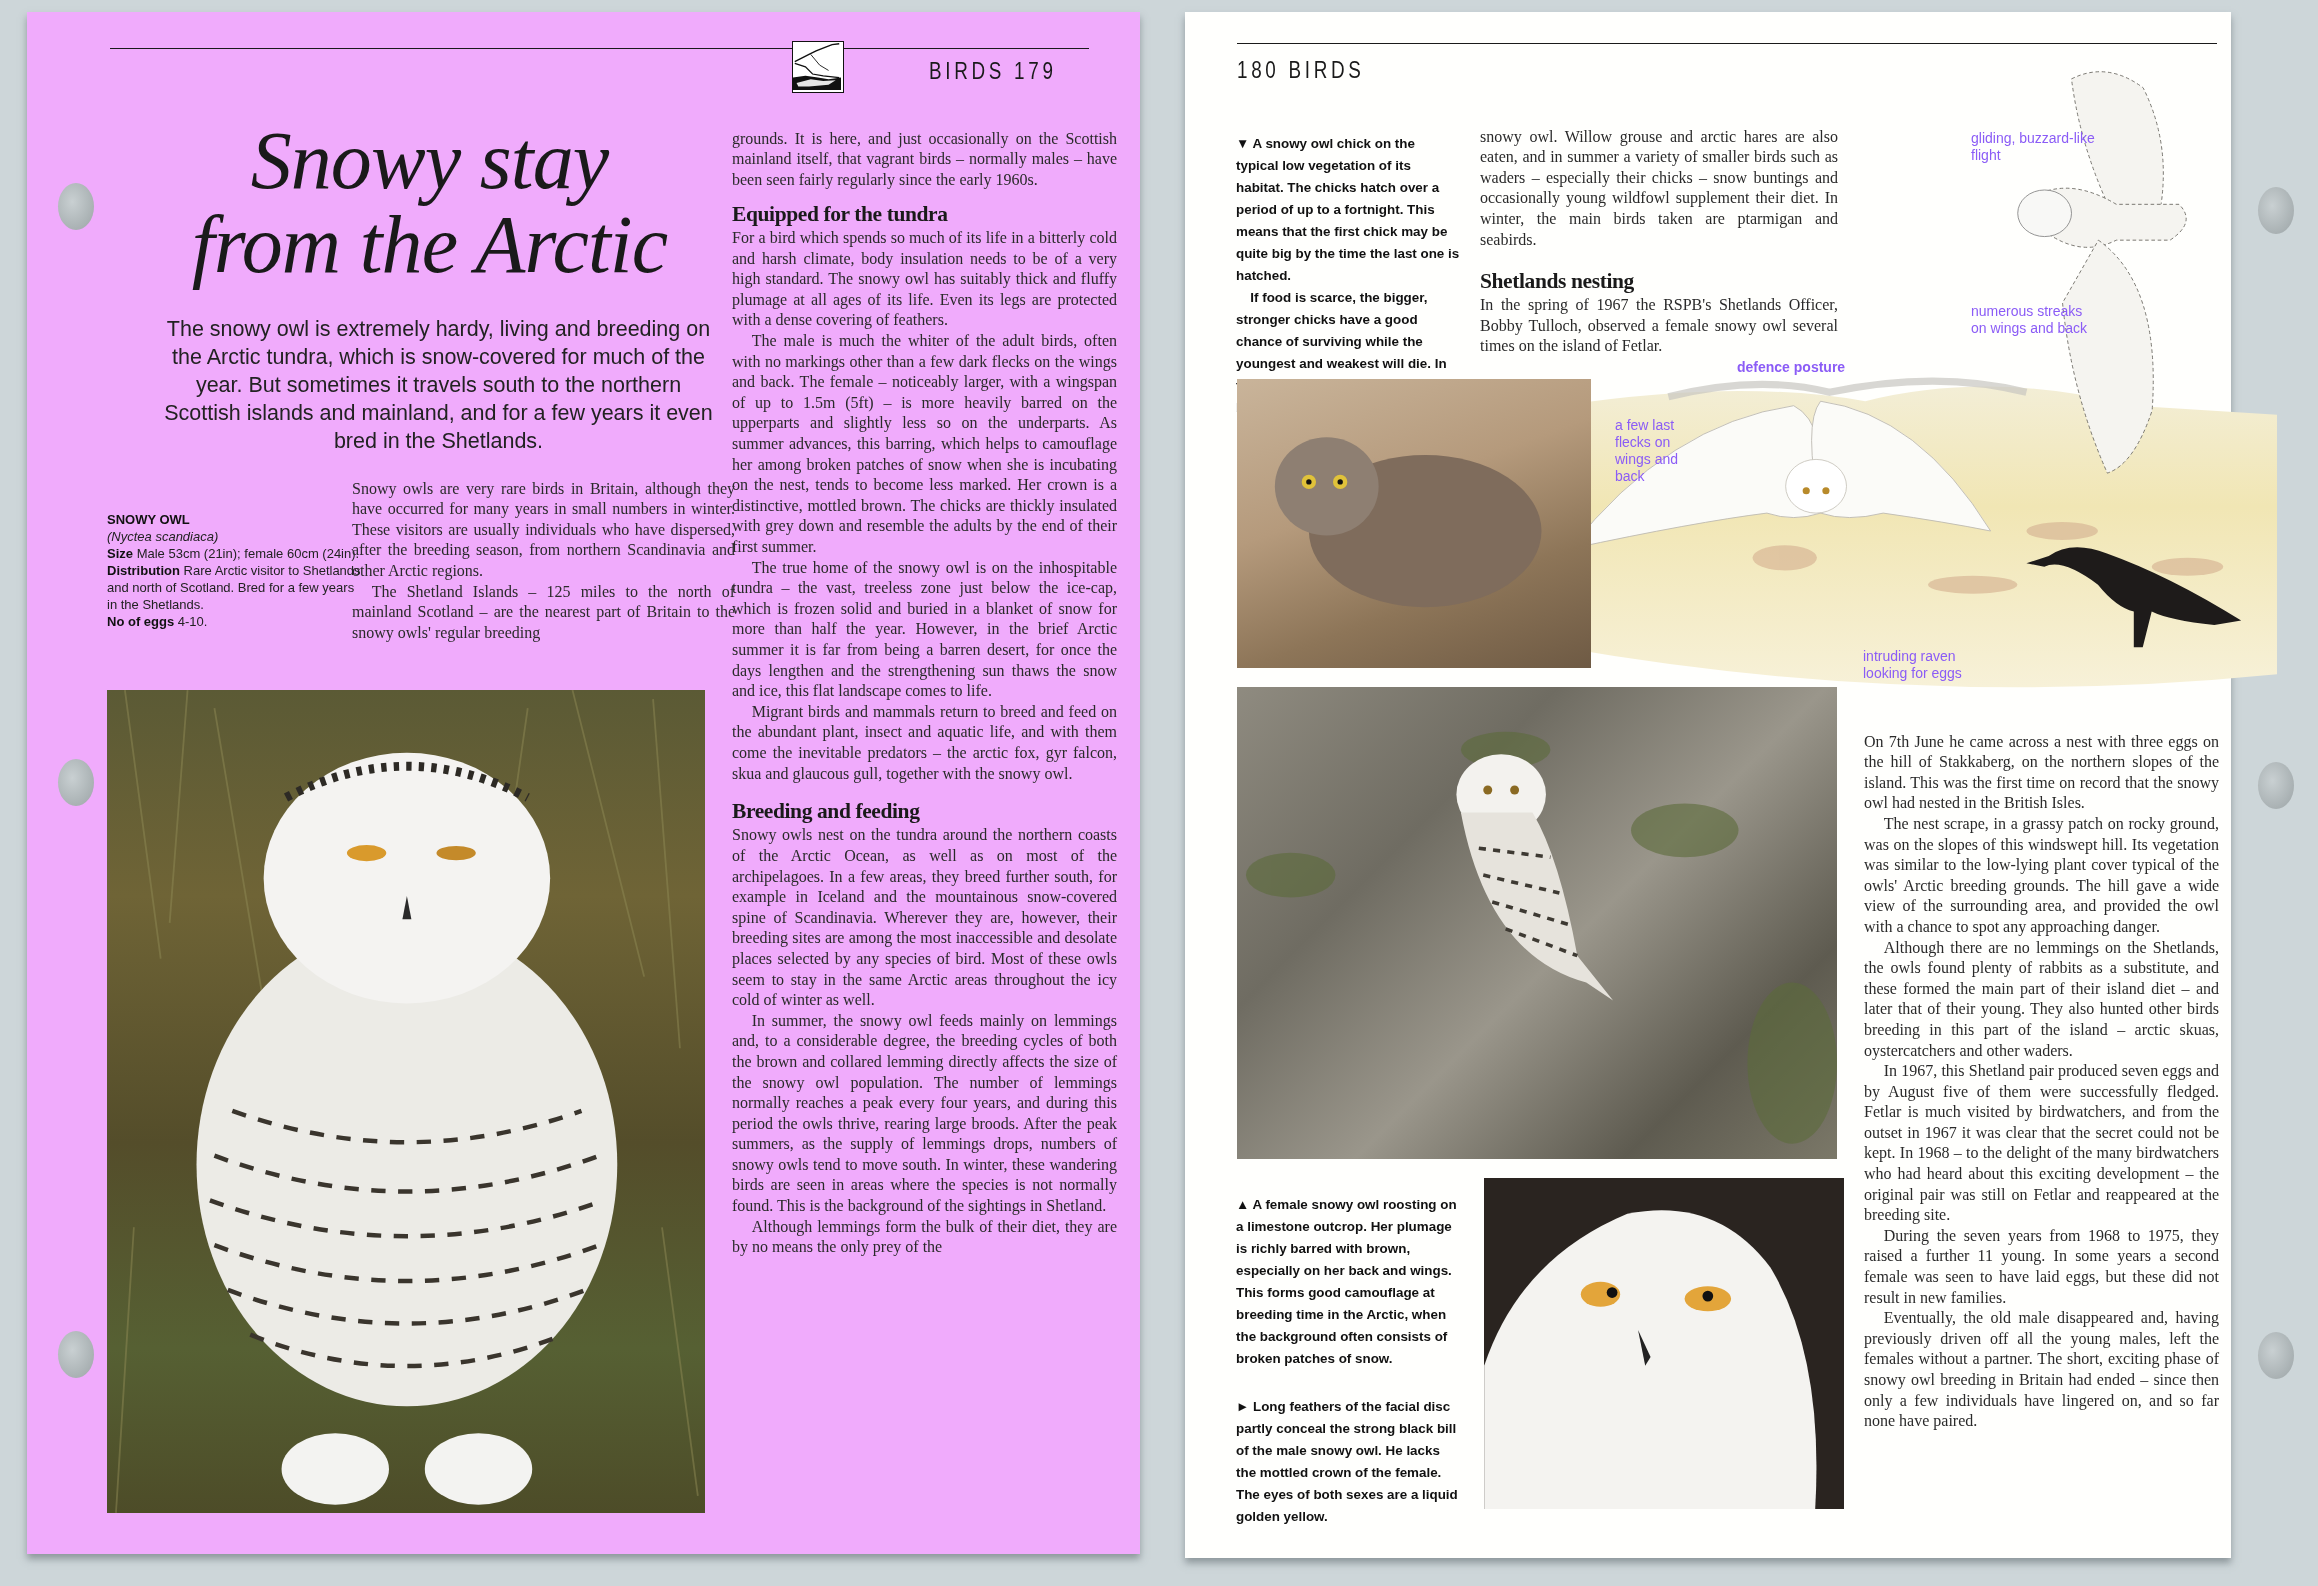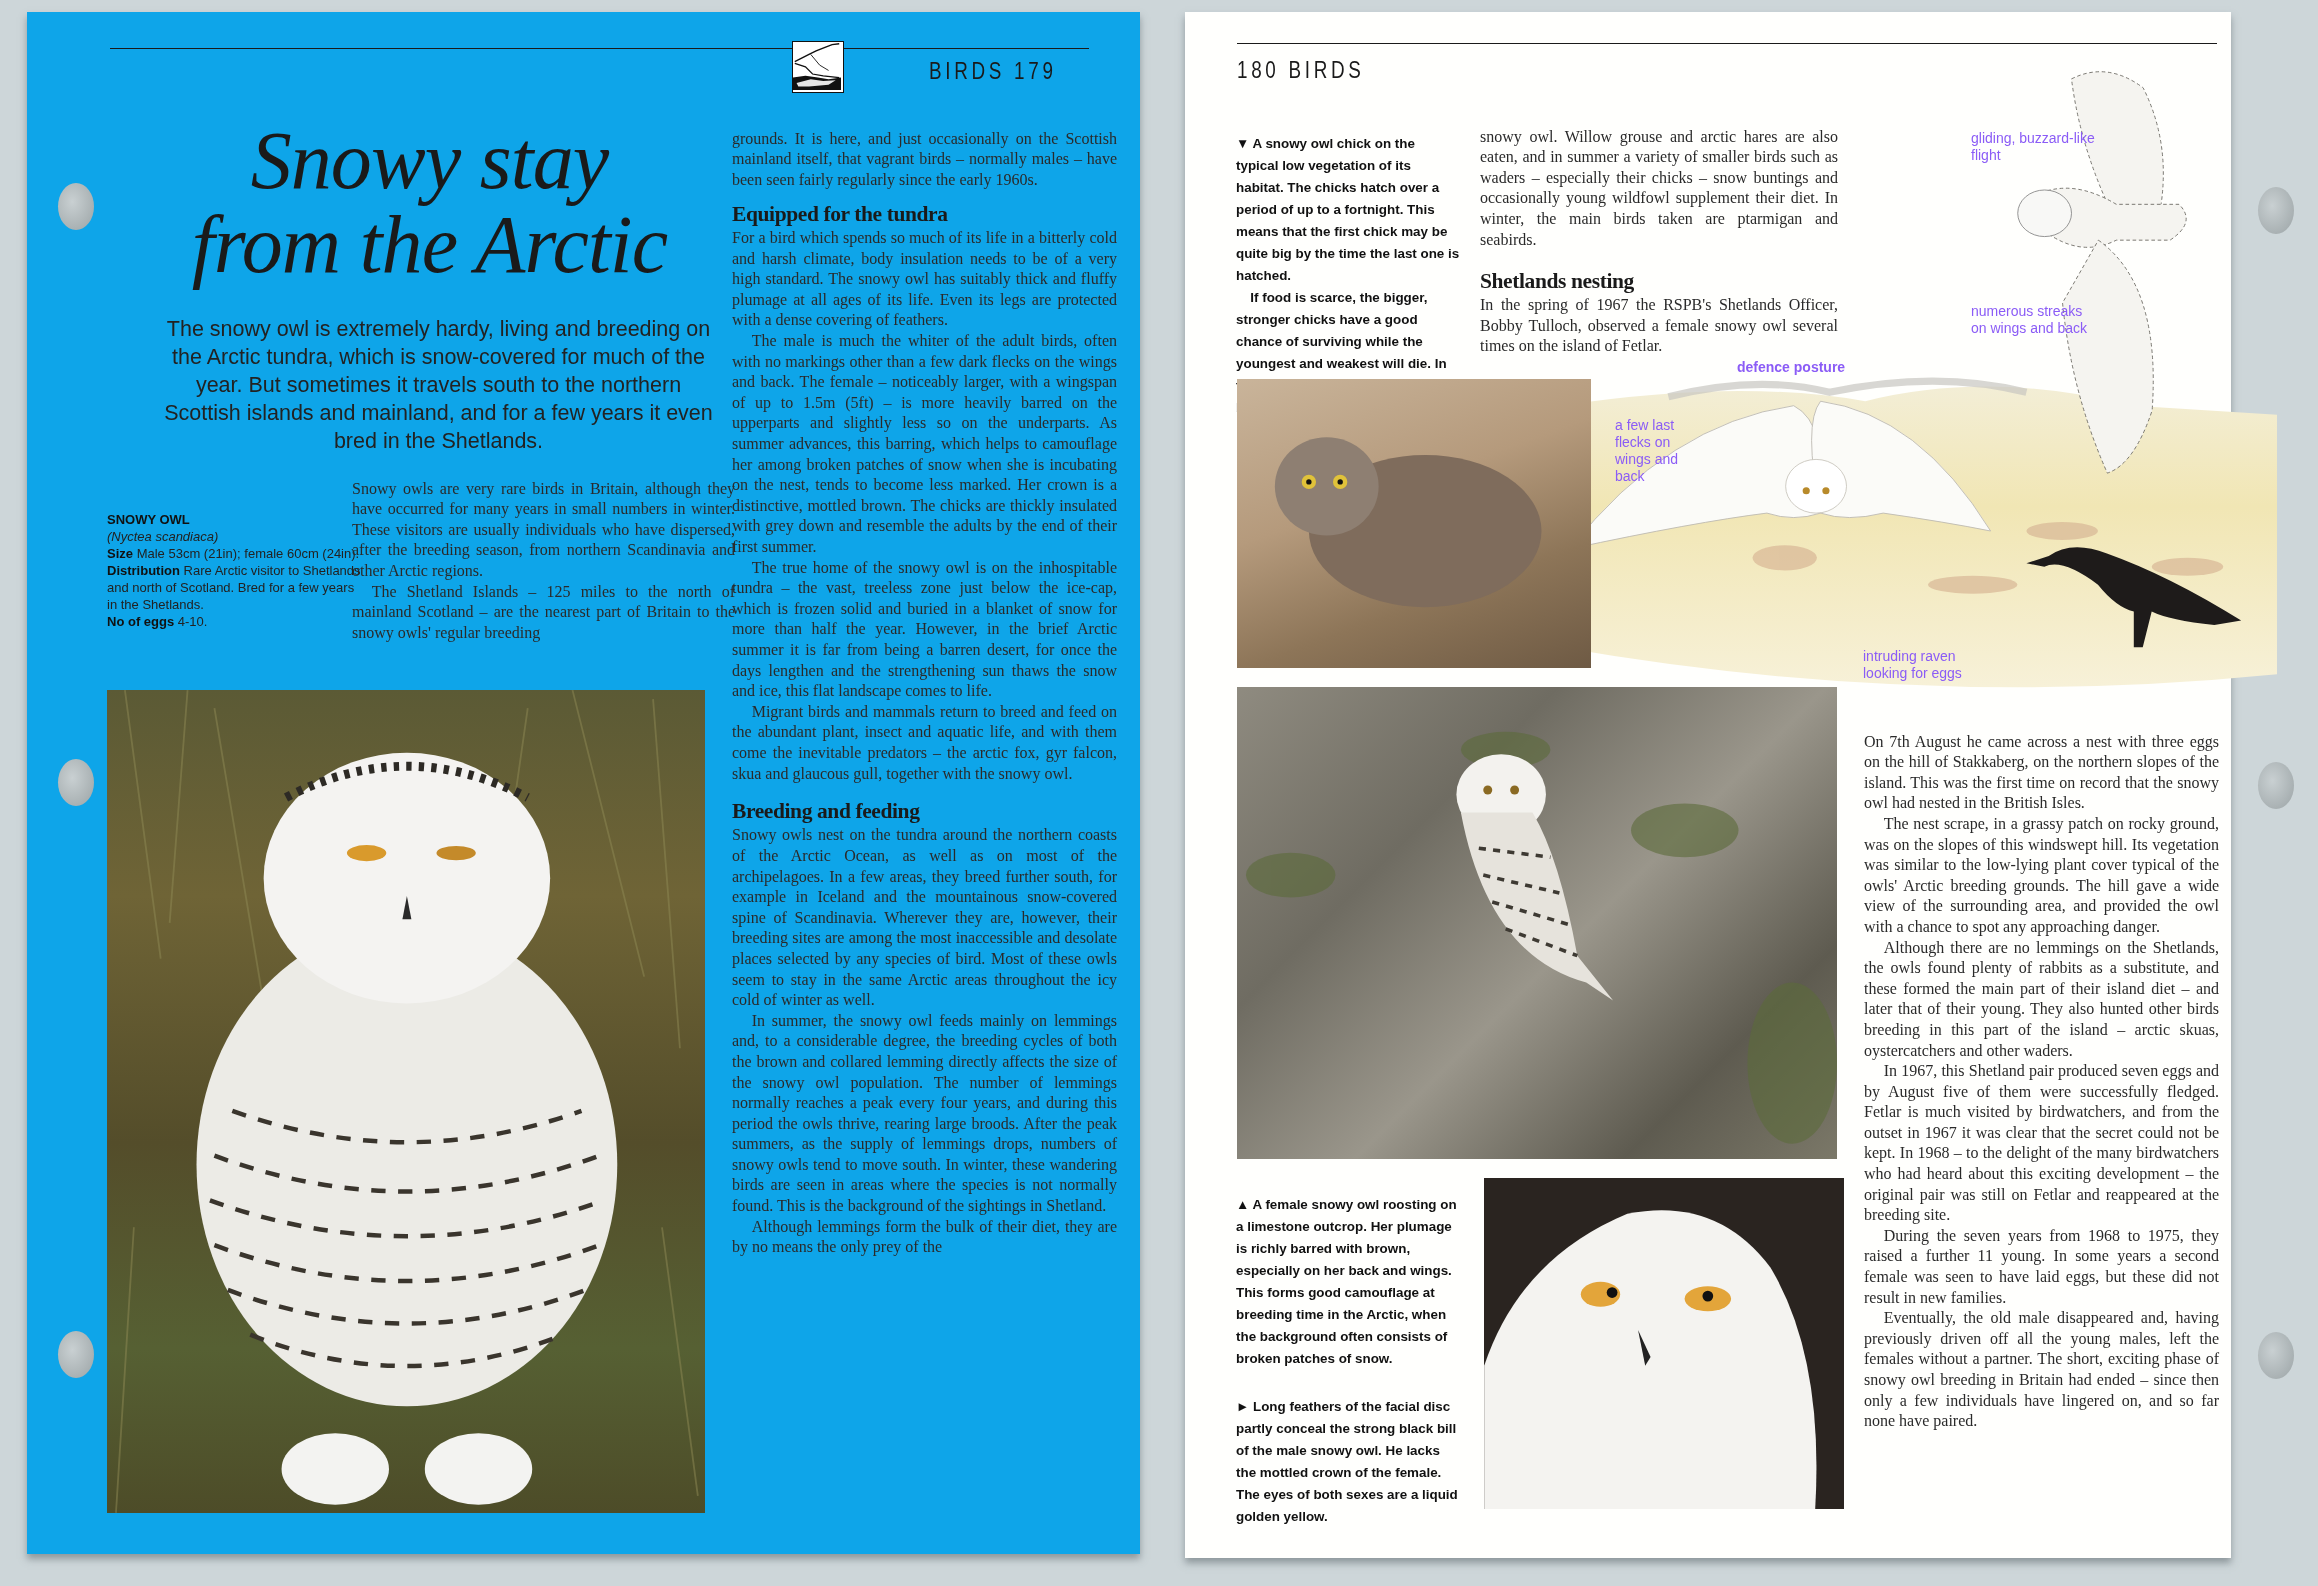--- a/index.html
+++ b/index.html
@@ -3,21 +3,21 @@
 <meta charset="utf-8">
 <style>
   html, body { margin: 0; padding: 0; }
   body {
     width: 2319px; height: 1586px; position: relative; overflow: hidden;
     background: #cdd6d9;
     font-family: "Liberation Serif", serif;
     color: #1d1d1d;
   }
   .page {
-    position: absolute; background: #0ea5e9;
+    position: absolute; background: #f0abfc;
     box-shadow: 0 5.4px 7.2px rgba(90,100,105,0.55);
   }
   #page-left { left: 27px; top: 11.6px; width: 1113px; height: 1542px; }
   #page-right { left: 1185px; top: 11.6px; width: 1046px; height: 1546px; background: #fffffd; }
 
   .hole {
     position: absolute; width: 36px; height: 47px; border-radius: 50%;
     background: radial-gradient(ellipse at 40% 40%, #c9d0d2 0%, #a9b1b3 70%, #9aa2a4 100%);
   }
 
@@ -271,21 +271,21 @@
   </div>
 
   <div class="caption" style="position:absolute; left:51px; top:1182px; width:224px;">
     <p><span>▲</span> <span>A female snowy owl roosting on a limestone outcrop. Her plumage is richly barred with brown, especially on her back and wings. This forms good camouflage at breeding time in the Arctic, when the background often consists of broken patches of snow.</span></p>
   </div>
   <div class="caption" style="position:absolute; left:51px; top:1384px; width:224px;">
     <p><span>►</span> <span>Long feathers of the facial disc partly conceal the strong black bill of the male snowy owl. He lacks the mottled crown of the female. The eyes of both sexes are a liquid golden yellow.</span></p>
   </div>
 
   <div class="body" style="position:absolute; left:679px; top:720px; width:355px;">
-    <p>On 7th August he came across a nest with three eggs on the hill of Stakkaberg, on the northern slopes of the island. This was the first time on record that the snowy owl had nested in the British Isles.</p>
+    <p>On 7th June he came across a nest with three eggs on the hill of Stakkaberg, on the northern slopes of the island. This was the first time on record that the snowy owl had nested in the British Isles.</p>
     <p class="indent">The nest scrape, in a grassy patch on rocky ground, was on the slopes of this windswept hill. Its vegetation was similar to the low-lying plant cover typical of the owls' Arctic breeding grounds. The hill gave a wide view of the surrounding area, and provided the owl with a chance to spot any approaching danger.</p>
     <p class="indent">Although there are no lemmings on the Shetlands, the owls found plenty of rabbits as a substitute, and these formed the main part of their island diet – and later that of their young. They also hunted other birds breeding in this part of the island – arctic skuas, oystercatchers and other waders.</p>
     <p class="indent">In 1967, this Shetland pair produced seven eggs and by August five of them were successfully fledged. Fetlar is much visited by birdwatchers, and from the outset in 1967 it was clear that the secret could not be kept. In 1968 – to the delight of the many birdwatchers who had heard about this exciting development – the original pair was still on Fetlar and reappeared at the breeding site.</p>
     <p class="indent">During the seven years from 1968 to 1975, they raised a further 11 young. In some years a second female was seen to have laid eggs, but these did not result in new families.</p>
     <p class="indent">Eventually, the old male disappeared and, having previously driven off all the young males, left the females without a partner. The short, exciting phase of snowy owl breeding in Britain had ended – since then only a few individuals have lingered on, and so far none have paired.</p>
   </div>
 </div>
 
 
 </body></html>

